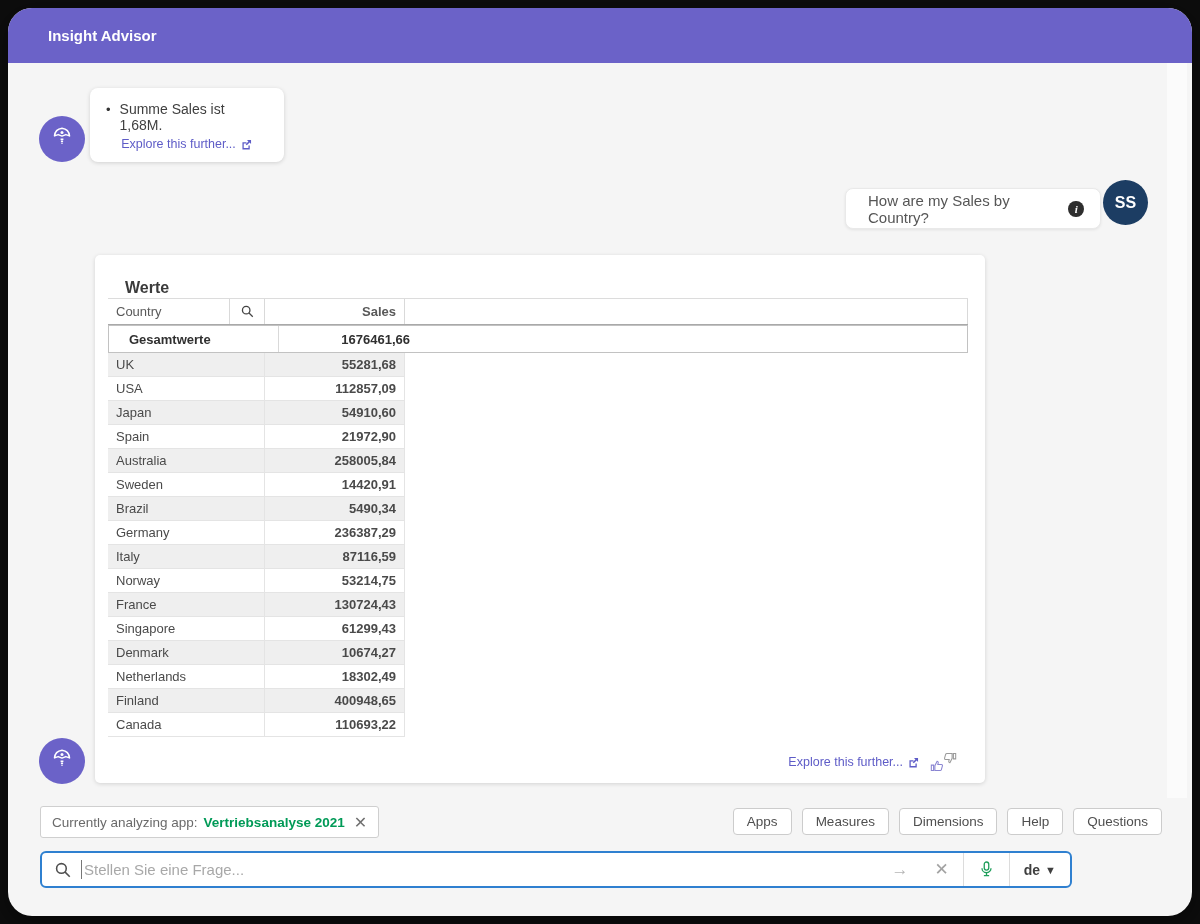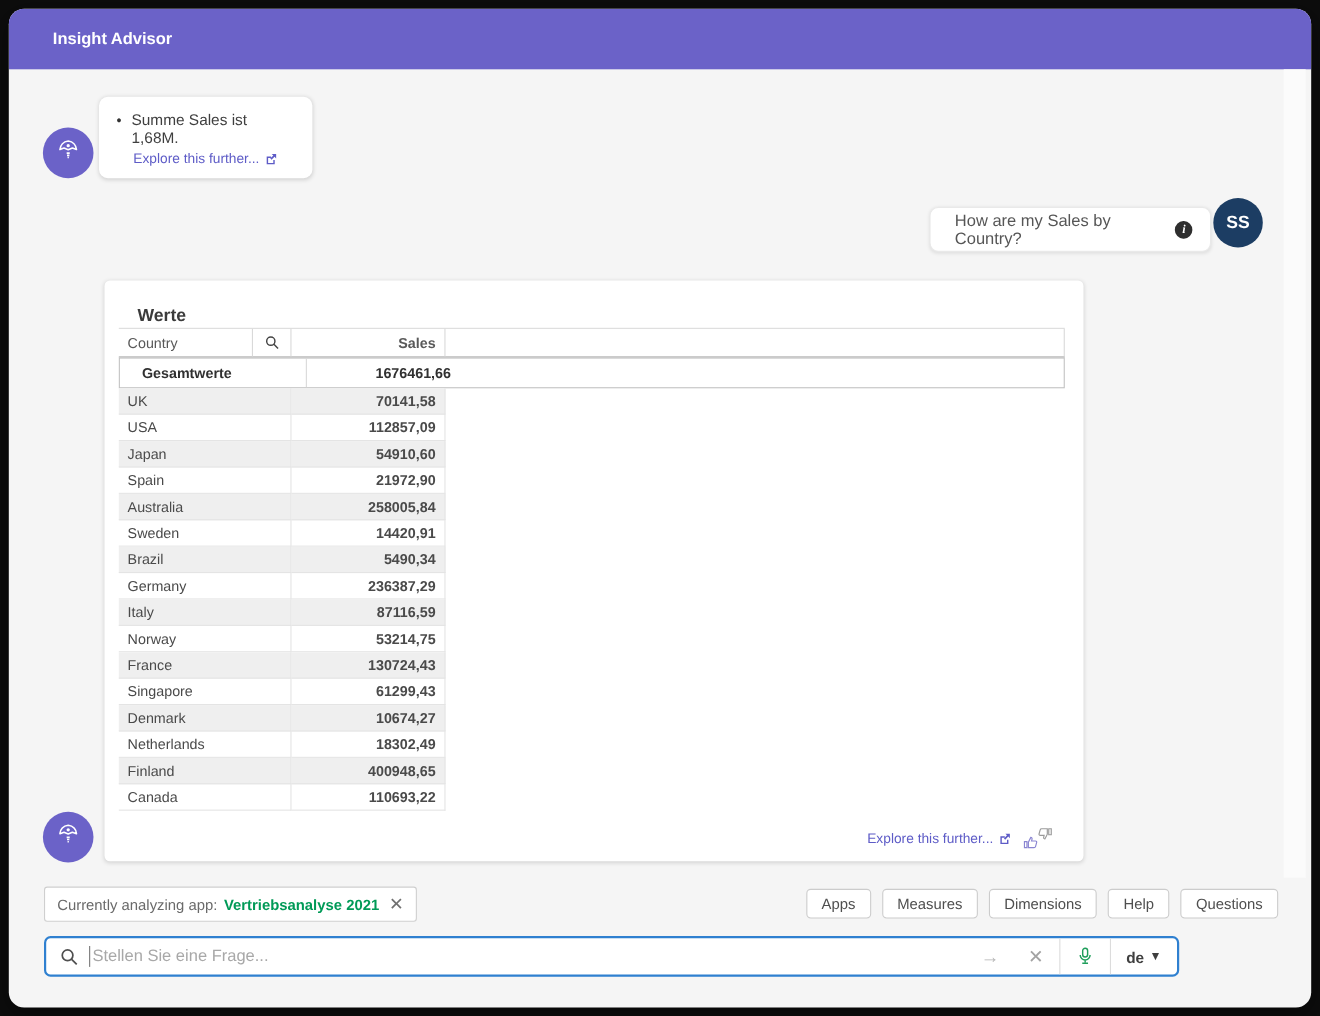--- a/index.html
+++ b/index.html
@@ -1,19 +1,19 @@
 <!DOCTYPE html>
 <html><head>
 <meta charset="utf-8">
 <style>
   * { margin:0; padding:0; box-sizing:border-box; }
   html,body { width:1200px; height:924px; background:#0d0d0d; font-family:"Liberation Sans", sans-serif; }
   .window {
     position:absolute; left:8px; top:8px; width:1184px; height:908px;
-    background:#f5f5f5; border-radius:14px; overflow:hidden;
+    background:#f5f5f5; border-radius:24px; overflow:hidden;
     box-shadow:0 6px 24px rgba(0,0,0,.5);
   }
   
   .header { position:absolute; left:0; top:0; width:100%; height:55px; background:#6b62c8; }
   .header-title { position:absolute; left:40px; top:0; line-height:55px; color:#ffffff; font-size:15px; font-weight:bold; }
   .scroll-track { position:absolute; right:5px; top:55px; width:20px; height:735px; background:#fbfbfb; }
 
   
   .bot-avatar { position:absolute; width:46px; height:46px; border-radius:50%; background:#6b62c8;
     display:flex; align-items:center; justify-content:center; }
@@ -152,21 +152,21 @@
         <div class="cell c-fill"></div>
       </div>
       <div class="trow totals">
         <div class="cell c-country2">Gesamtwerte</div>
         <div class="cell c-sales">1676461,66</div>
         <div class="cell c-fill"></div>
       </div>
       <div id="rows-host">
           <div class="trow drow odd">
             <div class="cell c-country2">UK</div>
-            <div class="cell c-sales">70141,58</div>
+            <div class="cell c-sales">55281,68</div>
             <div class="cell c-fill"></div>
           </div>
           <div class="trow drow even">
             <div class="cell c-country2">USA</div>
             <div class="cell c-sales">112857,09</div>
             <div class="cell c-fill"></div>
           </div>
           <div class="trow drow odd">
             <div class="cell c-country2">Japan</div>
             <div class="cell c-sales">54910,60</div>

